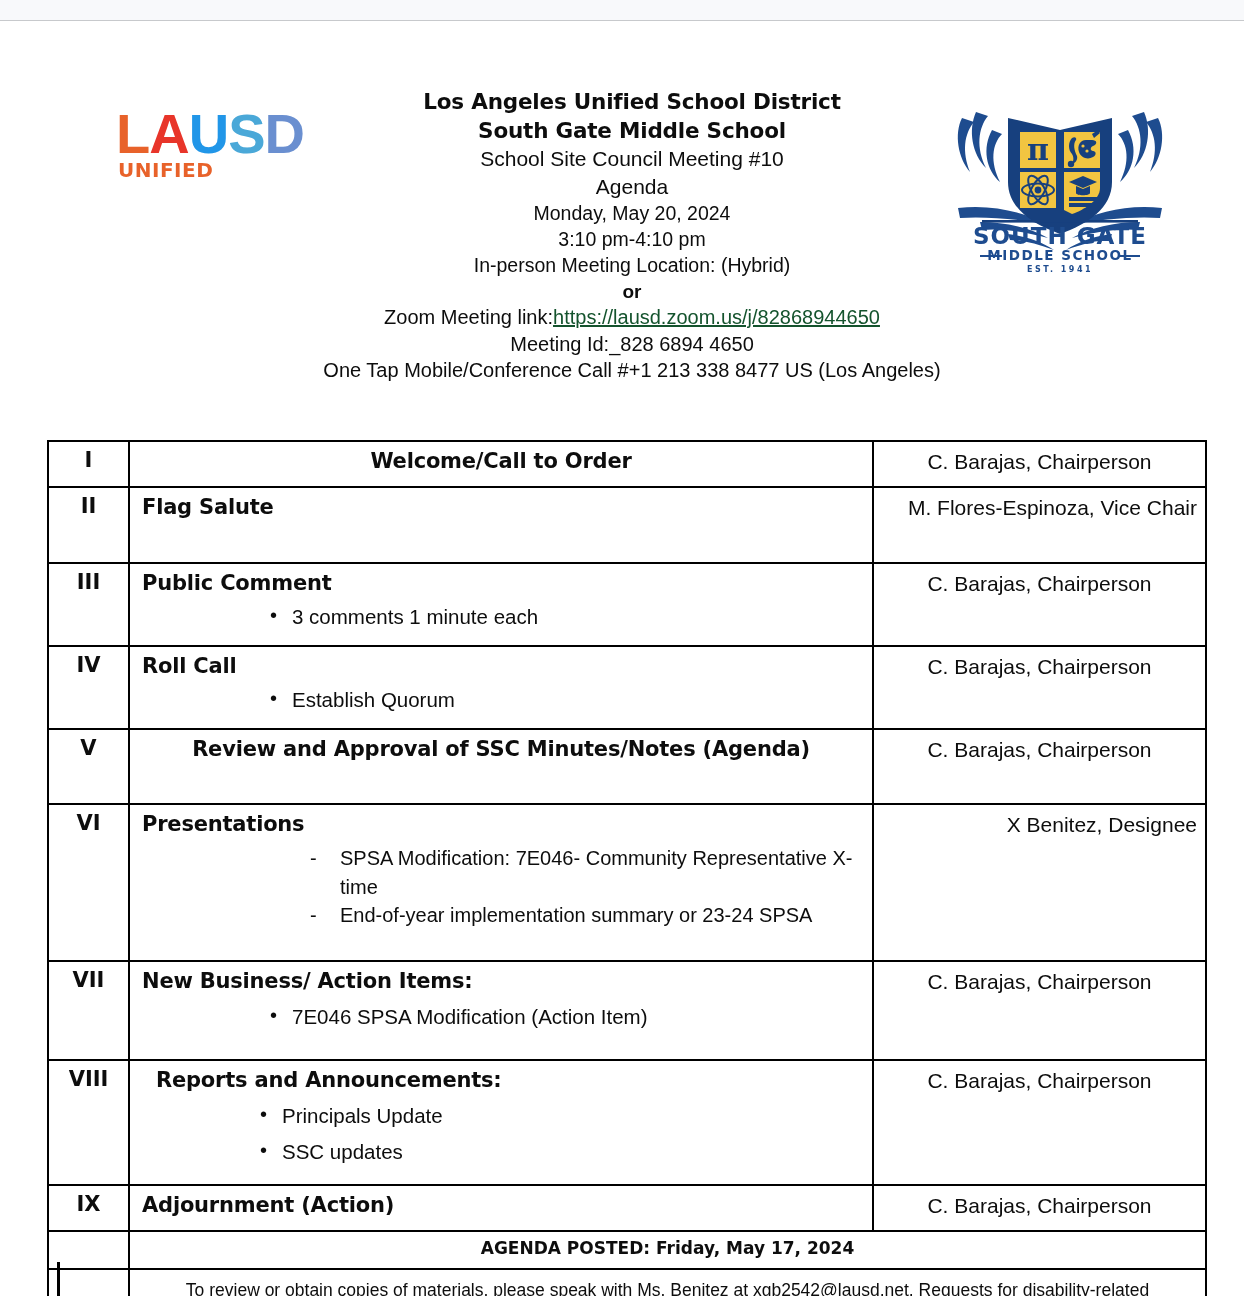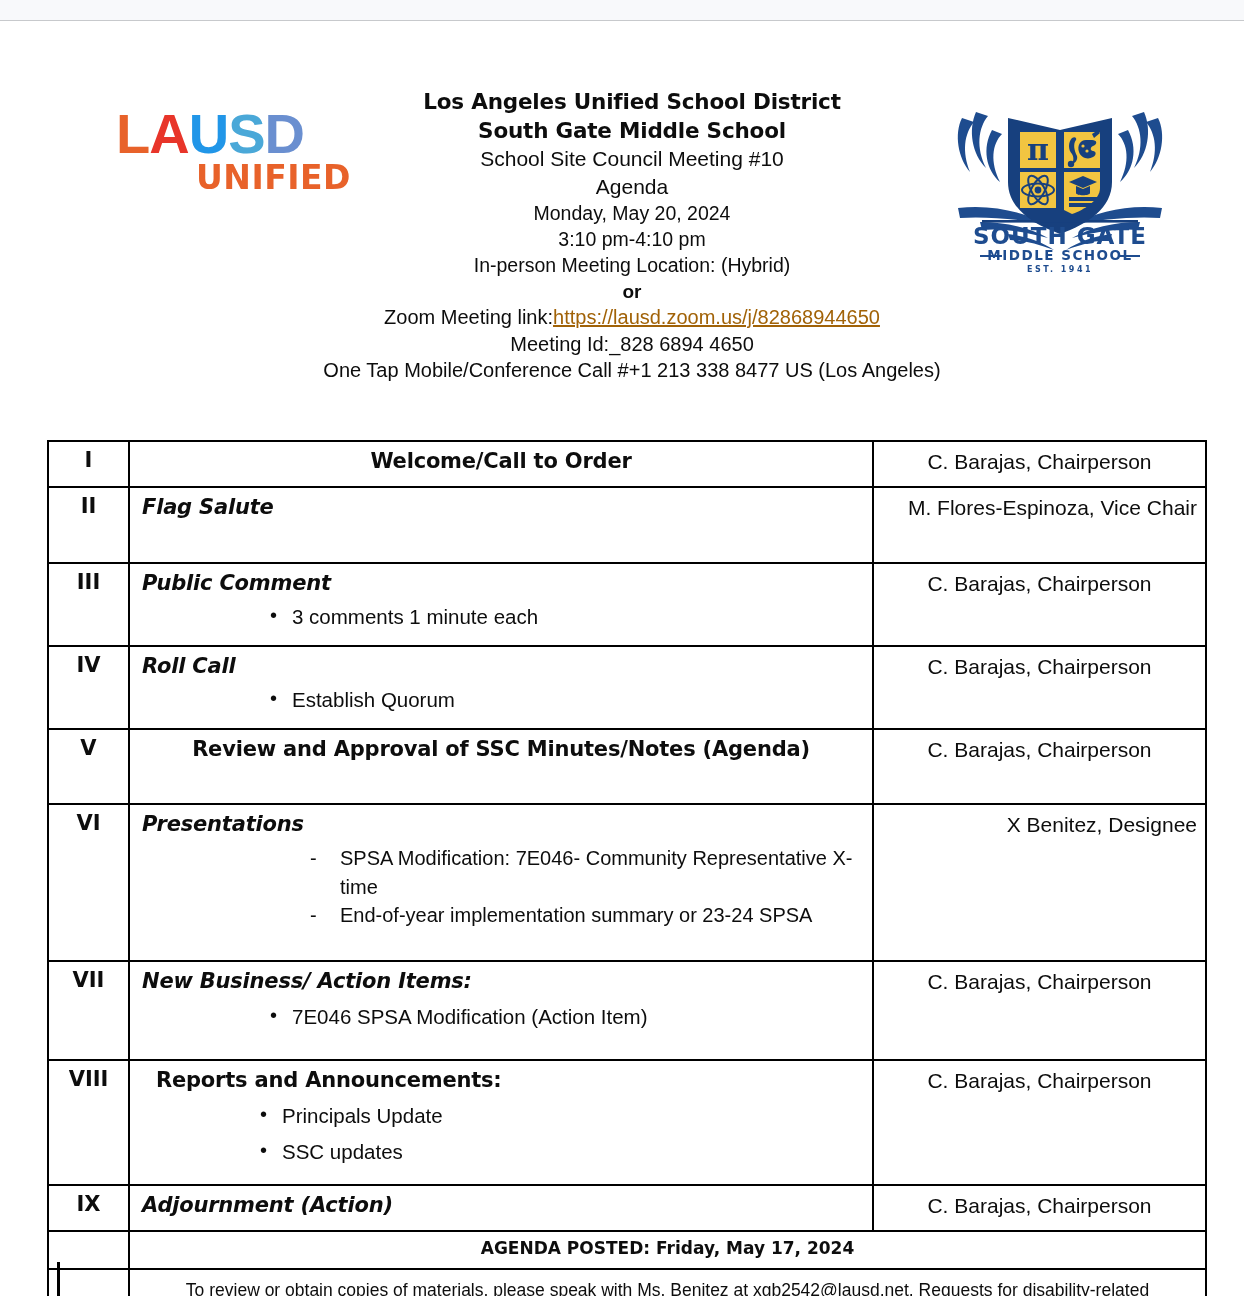--- a/index.html
+++ b/index.html
@@ -40,25 +40,24 @@
     font-weight: 900;
     font-size: 56px;
     letter-spacing: -1px;
     line-height: 1;
     white-space: nowrap;
   }
   .lausd-word span { display: inline; }
   .lausd-unified {
     font-family: "DejaVu Sans", sans-serif;
     font-weight: 900;
-    font-size: 33px;
+    font-size: 20px;
     letter-spacing: 0.5px;
     margin-top: -4px;
     margin-left: 2px;
-    text-align: right;
   }
 
   .center-head {
     position: absolute;
     left: 322px; top: 0;
     width: 620px;
     text-align: center;
     color: #0d0d0d;
   }
   .ch-line { line-height: 1.33; }
@@ -67,21 +66,21 @@
     font-weight: bold;
     font-size: 21.5px;
     letter-spacing: -0.2px;
   }
   .ch-n { font-size: 21px; }
   .ch-or {
     font-family: Liberation Sans, sans-serif;
     font-weight: bold; font-size: 19px;
   }
   .zoomlink {
-    color: #a16207;
+    color: #14532d;
     text-decoration: underline;
     word-break: break-all;
   }
 
   
   .crest {
     position: absolute;
     left: 952px; top: 12px;
     width: 216px; height: 175px;
   }
@@ -112,21 +111,21 @@
     padding-top: 9px;
   }
   .item-title {
     font-family: "DejaVu Sans", sans-serif;
     font-weight: bold;
     font-size: 21px;
     letter-spacing: -0.2px;
     line-height: 1.3;
   }
   .item-title.ctr { text-align: center; }
-  .item-title.left { text-align: left; padding-left: 4px; font-style: italic; }
+  .item-title.left { text-align: left; padding-left: 4px; }
   .item-title.left-ind { text-align: left; padding-left: 18px; }
   .who {
     text-align: center;
     font-size: 21px;
     line-height: 1.35;
     padding-top: 8px;
   }
   .who.lft { text-align: right; padding-left: 10px; }
 
   ul.bul {

